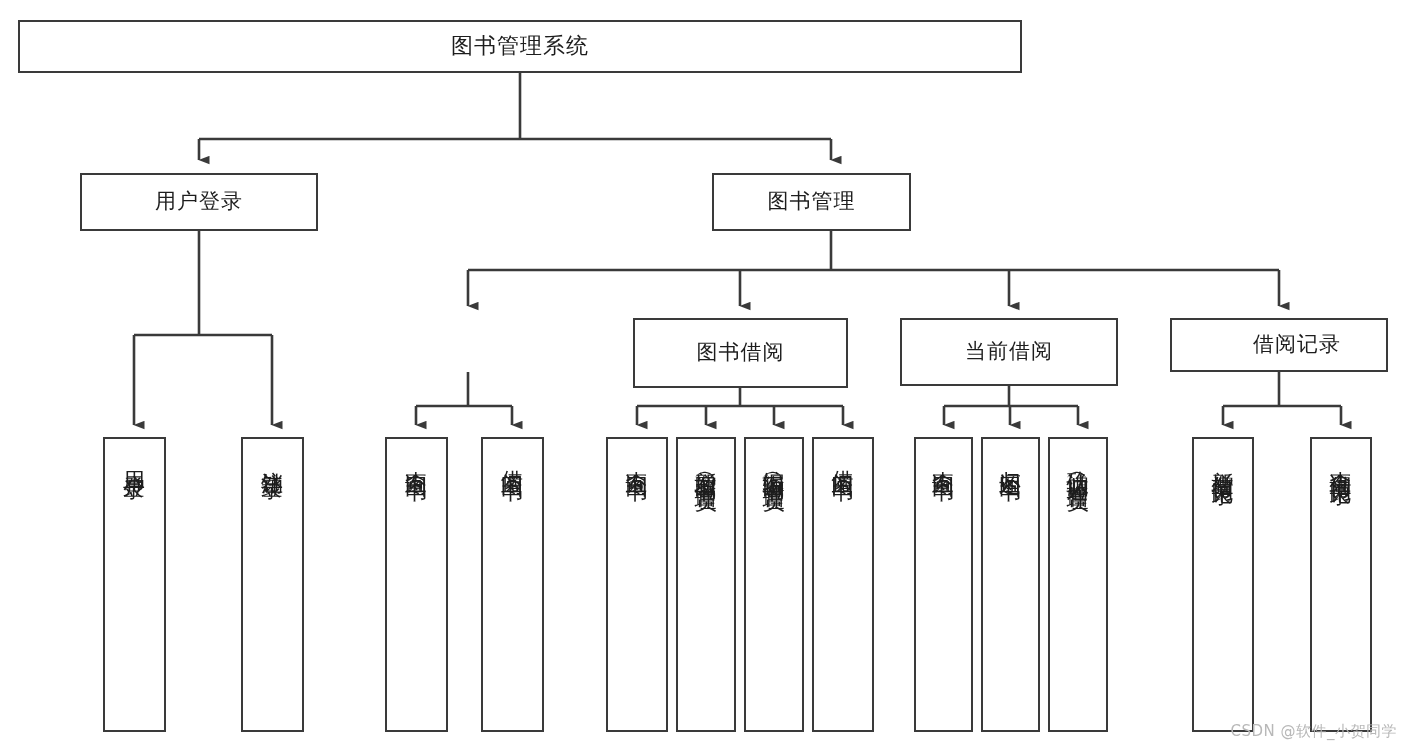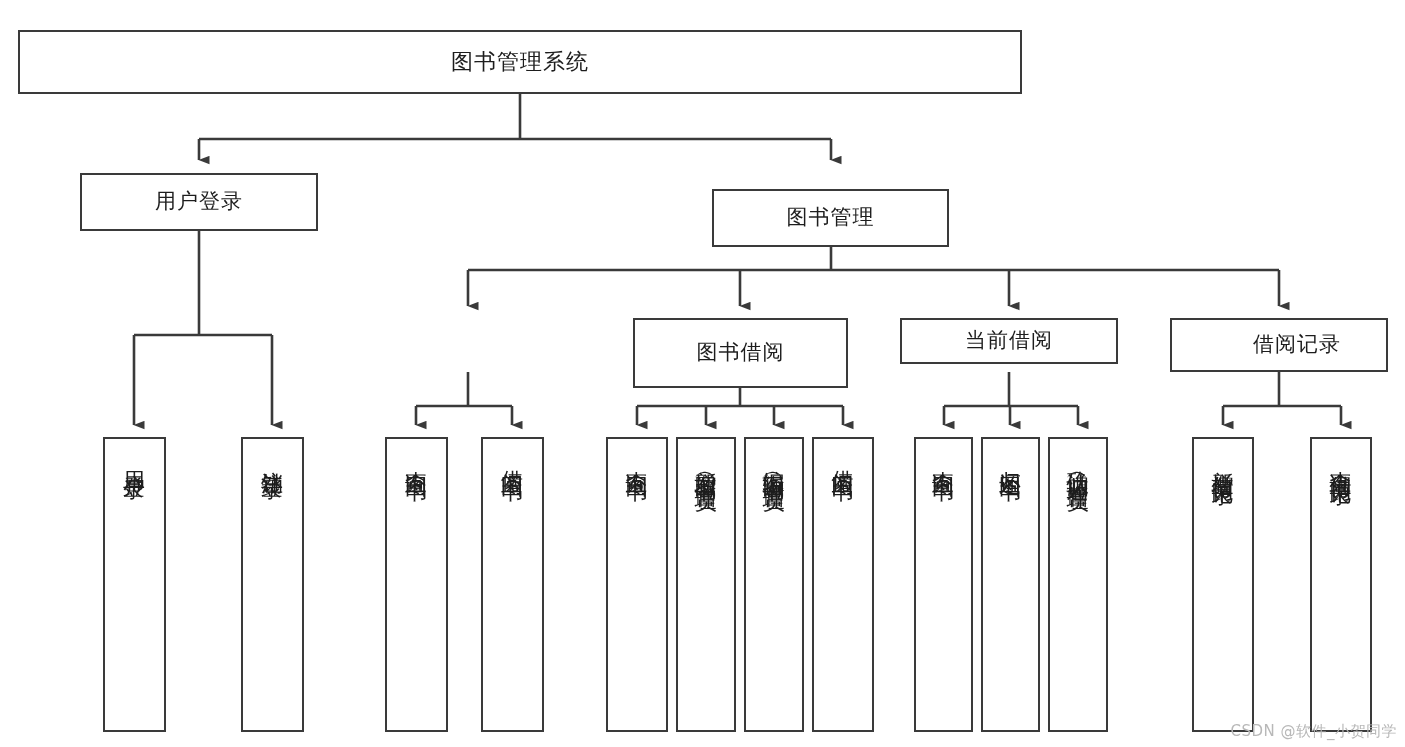--- a/index.html
+++ b/index.html
@@ -116,35 +116,35 @@
       <path d="M1010,406 L1010,425" marker-end="url(#arrowHead)"></path>
       <path d="M1078,406 L1078,425" marker-end="url(#arrowHead)"></path>
 
       <path d="M1279,372 L1279,406"></path>
       <path d="M1223,406 L1341,406"></path>
       <path d="M1223,406 L1223,425" marker-end="url(#arrowHead)"></path>
       <path d="M1341,406 L1341,425" marker-end="url(#arrowHead)"></path>
     </g>
   </svg>
 
-  <div class="node node-h node-root" style="left:18px; top:30px; width:1004px; height:64px;">
+  <div class="node node-h node-root" style="left:18px; top:20px; width:1004px; height:53px;">
     <span>图书管理系统</span>
   </div>
 
   <div class="node node-h" style="left:80px; top:173px; width:238px; height:58px;">
     <span>用户登录</span>
   </div>
-  <div class="node node-h" style="left:712px; top:173px; width:237px; height:58px;margin-top:16px;">
+  <div class="node node-h" style="left:712px; top:173px; width:199px; height:58px;">
     <span>图书管理</span>
   </div>
 
   <div class="node node-h" style="left:633px; top:318px; width:215px; height:70px;">
     <span>图书借阅</span>
   </div>
-  <div class="node node-h" style="left:900px; top:318px; width:218px; height:46px;">
+  <div class="node node-h" style="left:900px; top:318px; width:218px; height:68px;">
     <span>当前借阅</span>
   </div>
   <div class="node node-h" style="left:1170px; top:318px; width:218px; height:54px;padding-left:36px;">
     <span>借阅记录</span>
   </div>
 
   <div class="node node-v" style="left:103px; top:437px; width:63px; height:295px;">
     <span class="vtext">用户登录</span>
   </div>
   <div class="node node-v" style="left:241px; top:437px; width:63px; height:295px;">

